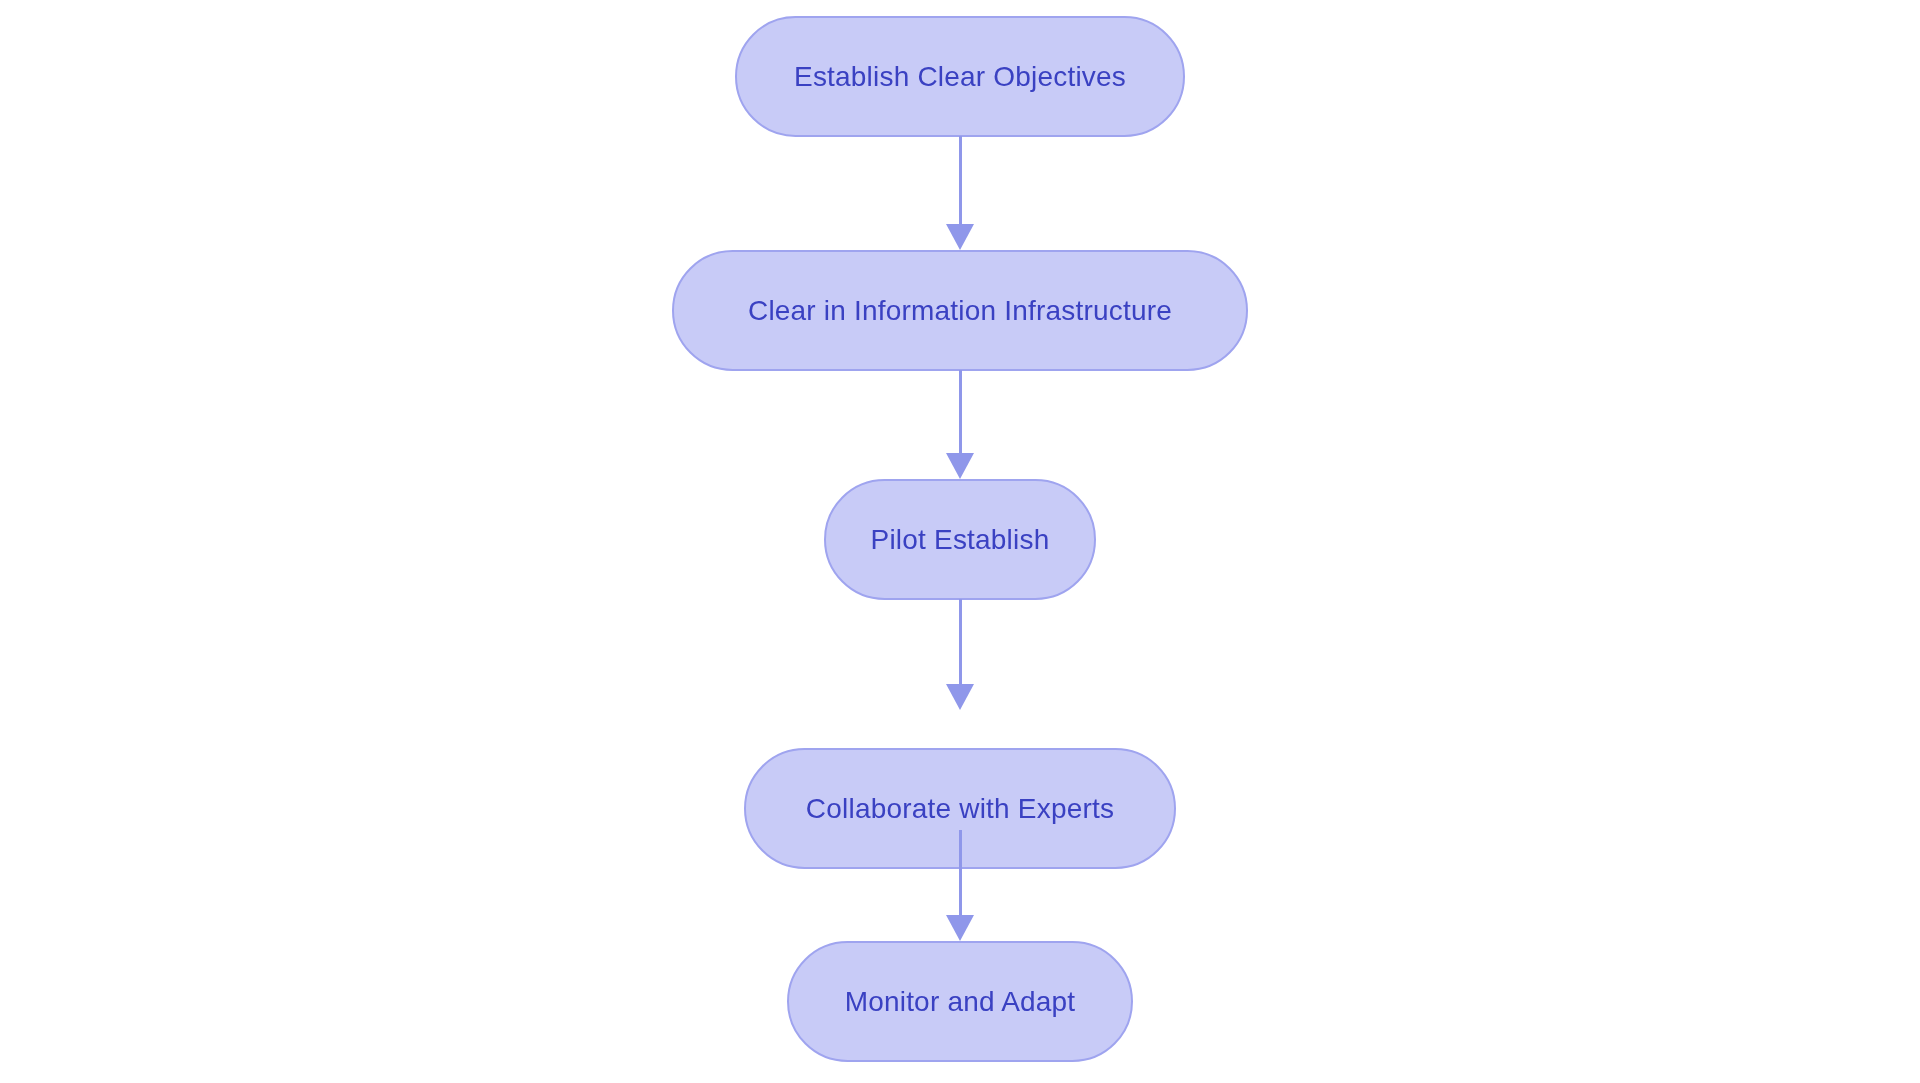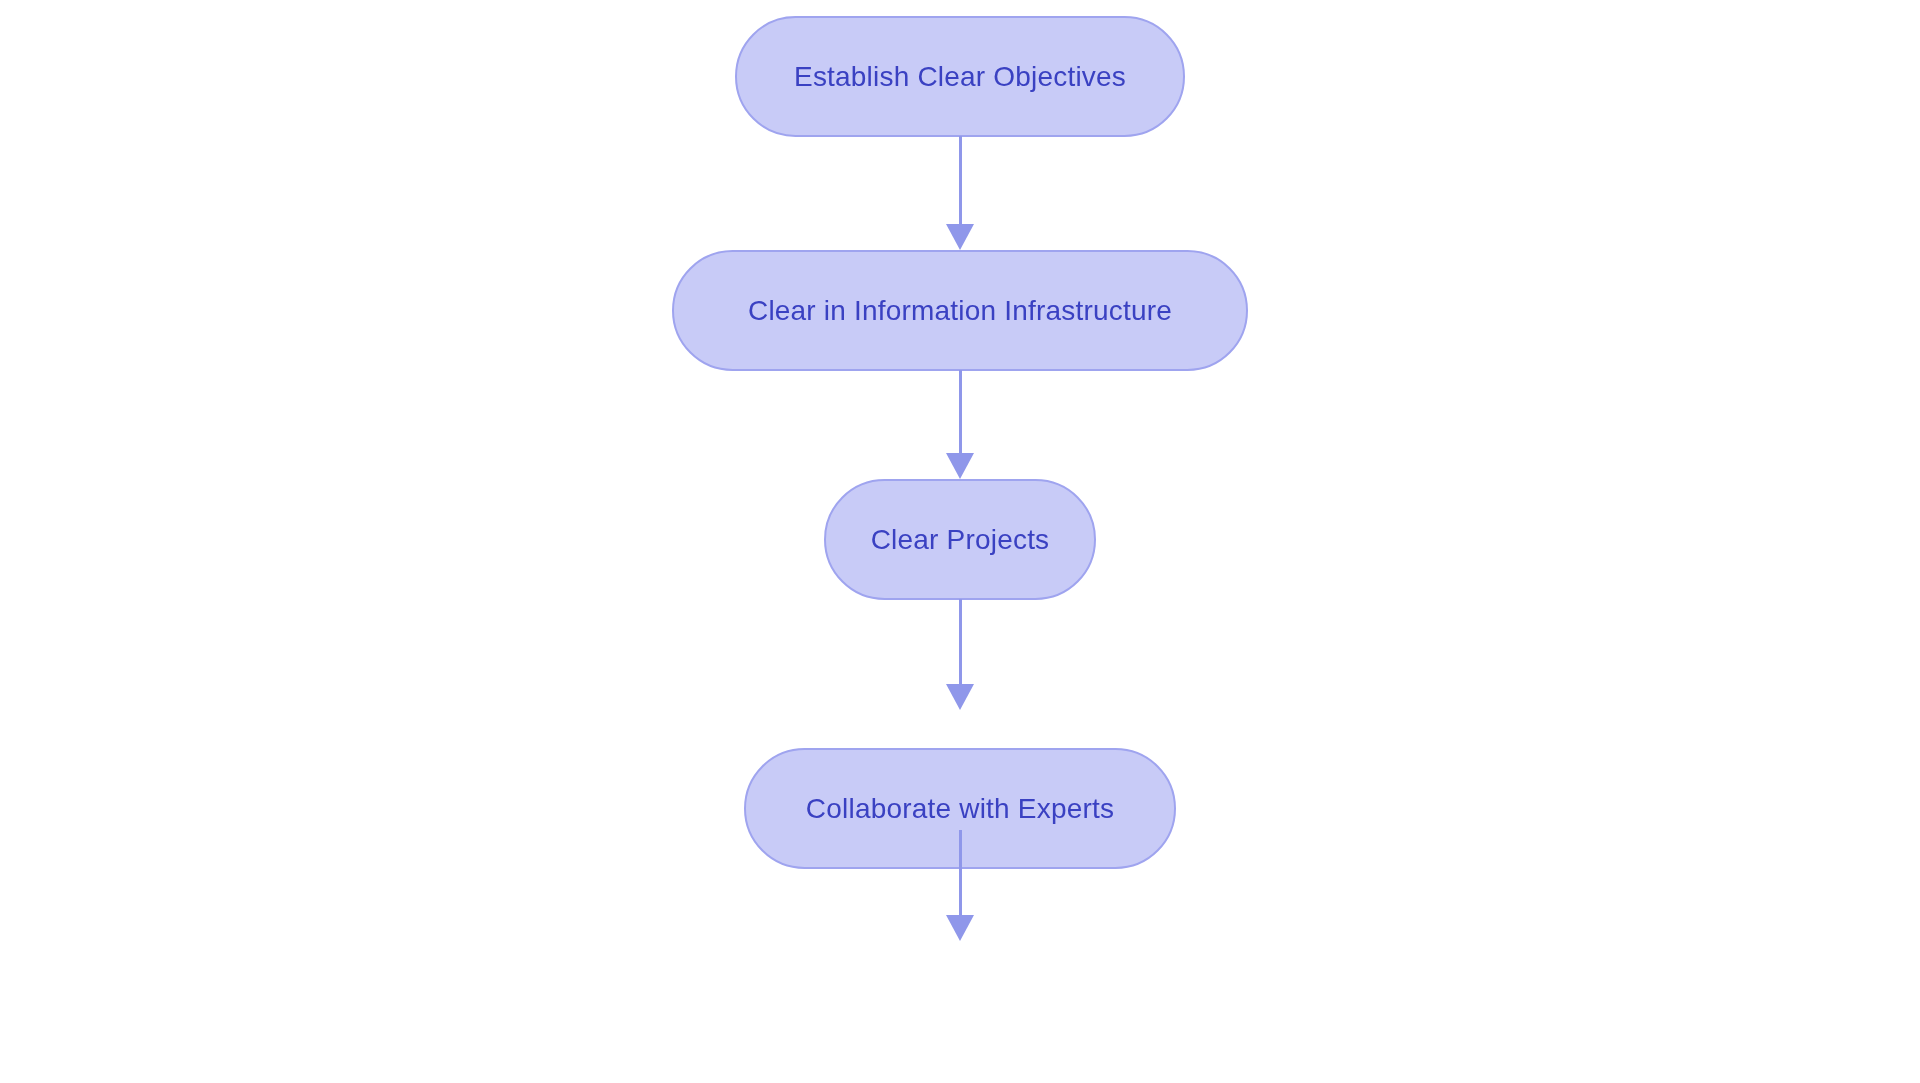--- a/index.html
+++ b/index.html
@@ -91,31 +91,34 @@
   <div class="node node-2">
     <span class="node-label">Clear in Information Infrastructure</span>
   </div>
 
   <div class="arrow arrow-2">
     <div class="arrow-line"></div>
     <div class="arrow-head"></div>
   </div>
 
   <div class="node node-3">
-    <span class="node-label">Clear Projects</span>
+    <span class="node-label">Pilot Establish</span>
   </div>
 
   <div class="arrow arrow-3">
     <div class="arrow-line"></div>
     <div class="arrow-head"></div>
   </div>
 
   <div class="node node-4">
     <span class="node-label">Collaborate with Experts</span>
   </div>
 
   <div class="arrow arrow-4">
     <div class="arrow-line"></div>
     <div class="arrow-head"></div>
   </div>
 
+  <div class="node node-5">
+    <span class="node-label">Monitor and Adapt</span>
+  </div>
 
 </div>
 
 </body></html>

